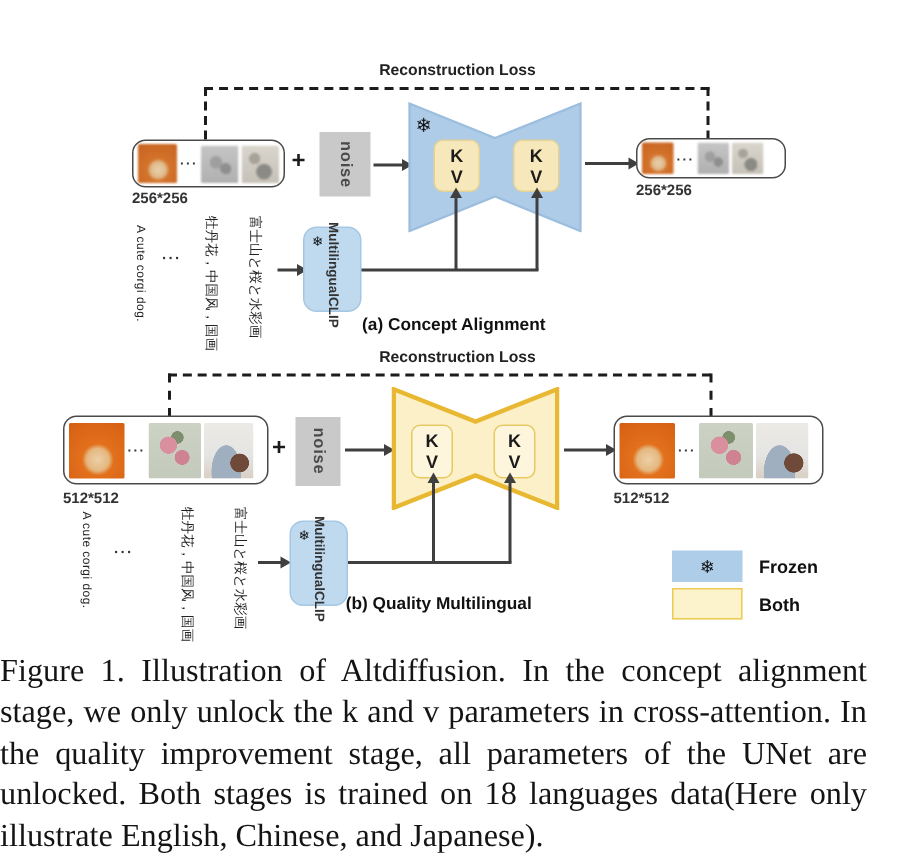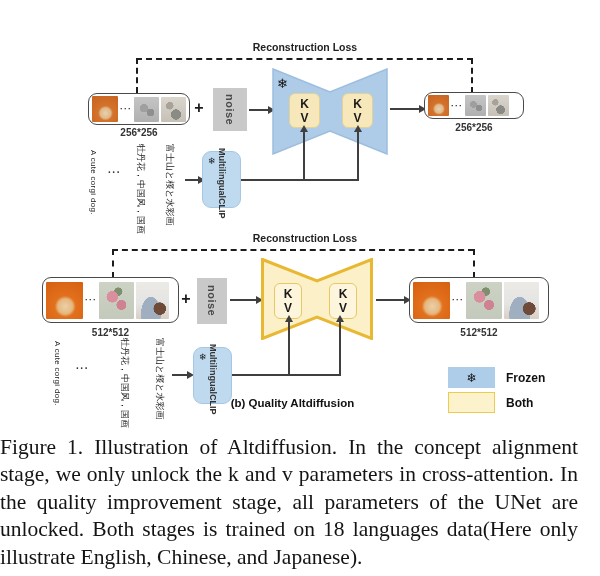--- a/index.html
+++ b/index.html
@@ -30,21 +30,21 @@
   .t-gray1 { background:
       radial-gradient(circle at 40% 45%, #9f9f9f 0 20%, rgba(0,0,0,0) 21%),
       radial-gradient(circle at 66% 62%, #8f8f8f 0 16%, rgba(0,0,0,0) 17%),
       linear-gradient(180deg,#c5c5c5,#b0b0b0); filter: blur(0.7px); }
   .t-gray2 { background:
       radial-gradient(circle at 60% 70%, #8b8b85 0 22%, rgba(0,0,0,0) 23%),
       radial-gradient(circle at 35% 35%, #a7a39a 0 16%, rgba(0,0,0,0) 17%),
       linear-gradient(180deg,#dad6ce 0%, #c6c1b7 100%); filter: blur(0.7px); }
   .imgdots { font-weight:700; color:#333; font-size:9px; letter-spacing:1px; flex:none; }
 
-  .sizecap { position:absolute; text-align:center; font-weight:700; font-size:10px; color:#333; }
+  .sizecap { position:absolute; font-weight:700; font-size:10px; color:#333; }
   .plus { position:absolute; font-weight:700; font-size:16px; color:#1a1a1a; }
 
   .noise { position:absolute; background:#c9c9c9; display:flex; align-items:center; justify-content:center; }
   .vtext { writing-mode:vertical-rl; text-orientation:sideways; }
   .noise .vtext { font-weight:700; font-size:11px; color:#4a4a4a; letter-spacing:.5px; }
 
   .kv { position:absolute; border-radius:6px; display:flex; flex-direction:column;
         align-items:center; justify-content:center; font-weight:700; font-size:12px;
         line-height:14px; color:#1a1a1a; }
   .kv-a { background:#f6e8ba; border:1px solid #e3d195; }
@@ -146,20 +146,21 @@
     <div class="vtext">
       <div>Multilingual</div>
       <div>CLIP</div>
     </div>
   </div>
 
   <div class="lh" style="left:241px; top:179px; width:118px;"></div>
   <div class="av" style="left:303px; top:131px; height:49px;"></div>
   <div class="av" style="left:357px; top:131px; height:49px;"></div>
 
+  <div class="seclab" style="left:215px; top:211px; width:175px;">(a) Concept Alignment</div>
 
   <div class="reconlab abs" style="left:235px; top:232px; width:140px;">Reconstruction Loss</div>
   <div class="dv" style="left:112px; top:249px; height:29px;"></div>
   <div class="dh" style="left:112px; top:249px; width:362px;"></div>
   <div class="dv" style="left:473px; top:249px; height:29px;"></div>
 
   <div class="imgbox" style="left:42px; top:277px; width:137px; height:46px;">
     <div class="thumb t-corgi" style="width:37px;height:37px;"></div>
     <div class="imgdots">···</div>
     <div class="thumb t-peony" style="width:35px;height:37px;"></div>
@@ -209,21 +210,21 @@
     <div class="vtext">
       <div>Multilingual</div>
       <div>CLIP</div>
     </div>
   </div>
 
   <div class="lh" style="left:232px; top:374px; width:109px;"></div>
   <div class="av" style="left:288px; top:321px; height:54px;"></div>
   <div class="av" style="left:339px; top:321px; height:54px;"></div>
 
-  <div class="seclab" style="left:200px; top:397px; width:185px;">(b) Quality Altdiffusion</div>
+  <div class="seclab" style="left:200px; top:397px; width:185px;">(b) Quality Multilingual</div>
 
   <div class="legend-swatch" style="left:448px; top:367px; width:47px; height:21px; background:#AECDE8;">
     <span style="font-size:12px; color:#111;">❄</span>
   </div>
   <div class="legend-label" style="left:506px; top:371px;">Frozen</div>
   <div class="legend-swatch" style="left:448px; top:392px; width:47px; height:21px; background:#FCF2CC; border:1.5px solid #EBCB52;"></div>
   <div class="legend-label" style="left:506px; top:396px;">Both</div>
 
   <div class="caption">Figure 1.  Illustration of Altdiffusion.  In the concept alignment stage, we only unlock the k and v parameters in cross-attention. In the quality improvement stage, all parameters of the UNet are unlocked.  Both stages is trained on 18 languages data(Here only illustrate English, Chinese, and Japanese).</div>
 

